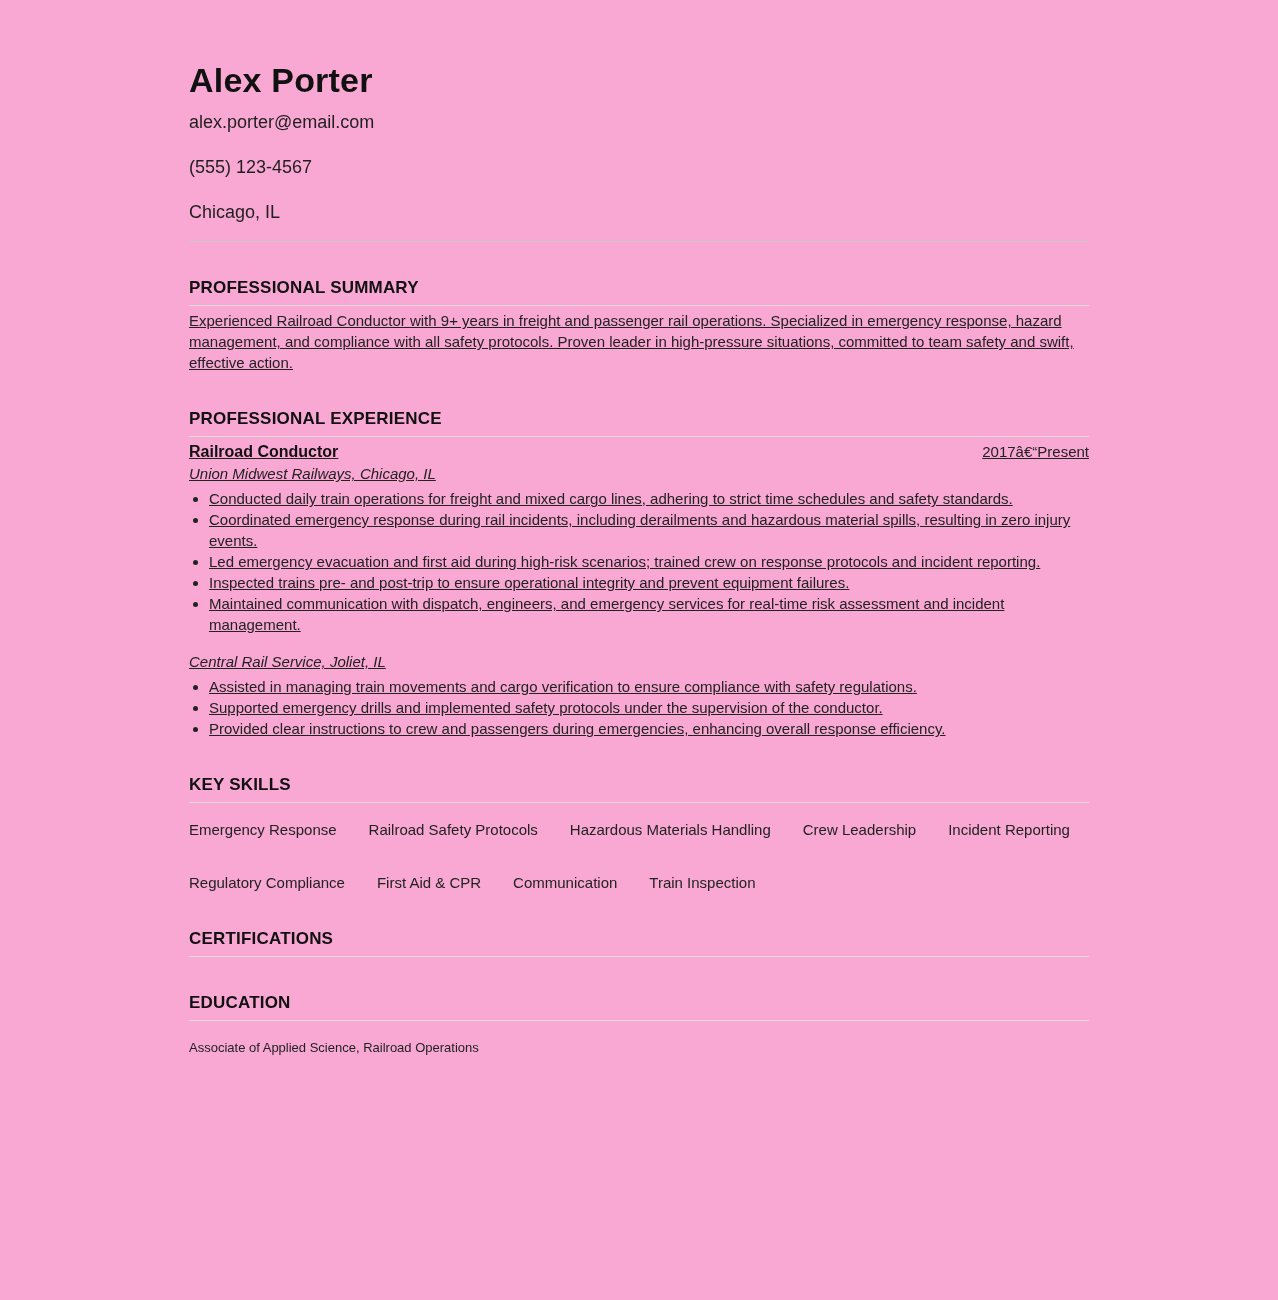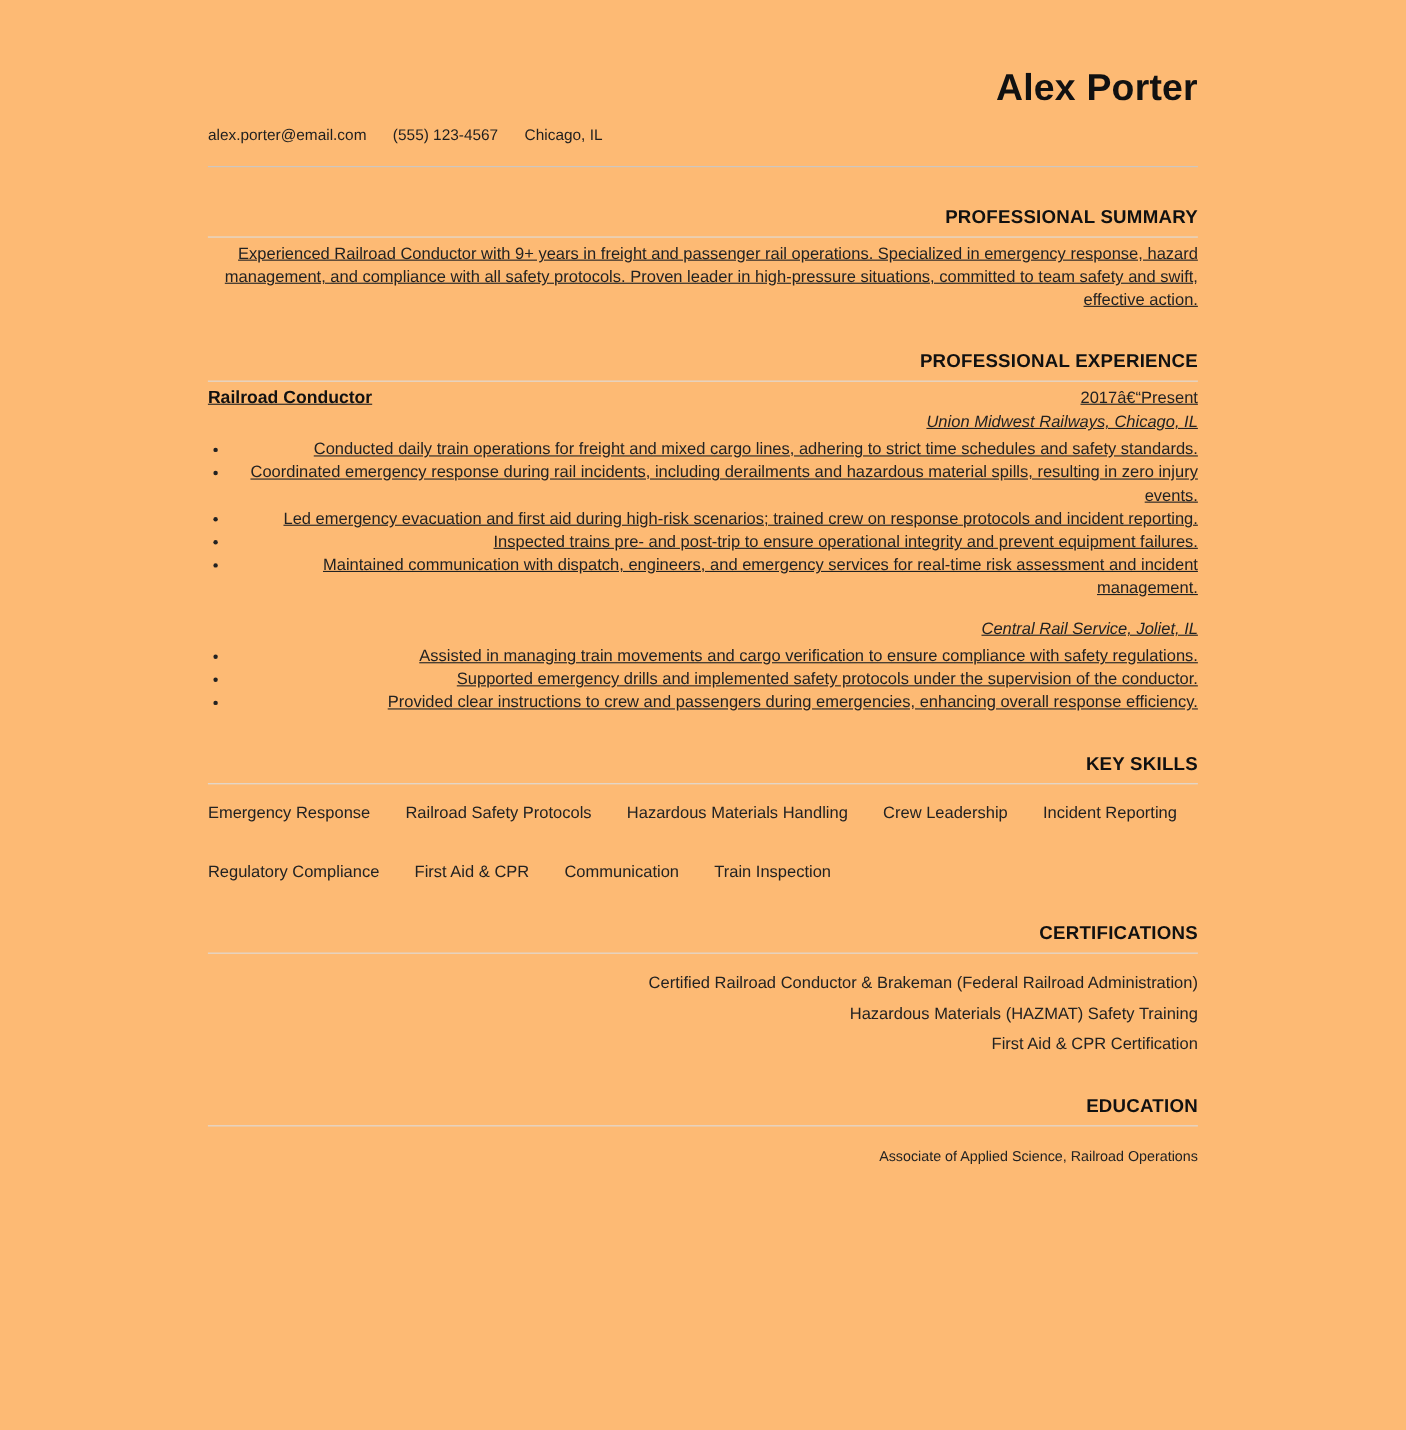--- a/index.html
+++ b/index.html
@@ -6,44 +6,44 @@
     margin: 0;
     padding: 0;
     background: #ffffff;
     color: #222222;
     font-family: "Liberation Sans", sans-serif;
   }
   .page {
     width: 1278px;
     min-height: 1300px;
     margin: 0 auto;
-    background: #fdba74;
+    background: #f9a8d4;
     box-sizing: border-box;
-    text-align: right;
   }
   .resume {
     width: 900px;
     margin: 0 auto;
     padding-top: 58px;
     box-sizing: border-box;
   }
   .name {
     font-size: 34px;
     font-weight: 700;
     color: #111111;
     line-height: 1.3;
     margin: 0 0 10px 0;
     letter-spacing: 0.2px;
   }
   .contact-row {
     display: flex;
     gap: 24px;
-    font-size: 14px;
+    font-size: 18px;
     color: #1f1f1f;
     line-height: 21px;
+    flex-direction: column;
   }
   .top-divider {
     border: none;
     border-top: 1px solid #c9c9c9;
     margin: 18px 0 0 0;
   }
   .section {
     margin-top: 36px;
   }
   .section-heading {
@@ -188,25 +188,20 @@
         <span>Incident Reporting</span>
         <span>Regulatory Compliance</span>
         <span>First Aid &amp; CPR</span>
         <span>Communication</span>
         <span>Train Inspection</span>
       </div>
     </section>
 
     <section class="section">
       <h2 class="section-heading">CERTIFICATIONS</h2>
-      <div class="cert-list">
-        <p class="cert-item">Certified Railroad Conductor &amp; Brakeman (Federal Railroad Administration)</p>
-        <p class="cert-item">Hazardous Materials (HAZMAT) Safety Training</p>
-        <p class="cert-item">First Aid &amp; CPR Certification</p>
-      </div>
     </section>
 
     <section class="section">
       <h2 class="section-heading">EDUCATION</h2>
       <div class="edu-block">
         <div class="edu-line">Associate of Applied Science, Railroad Operations</div>
       </div>
     </section>
 
   </div>

